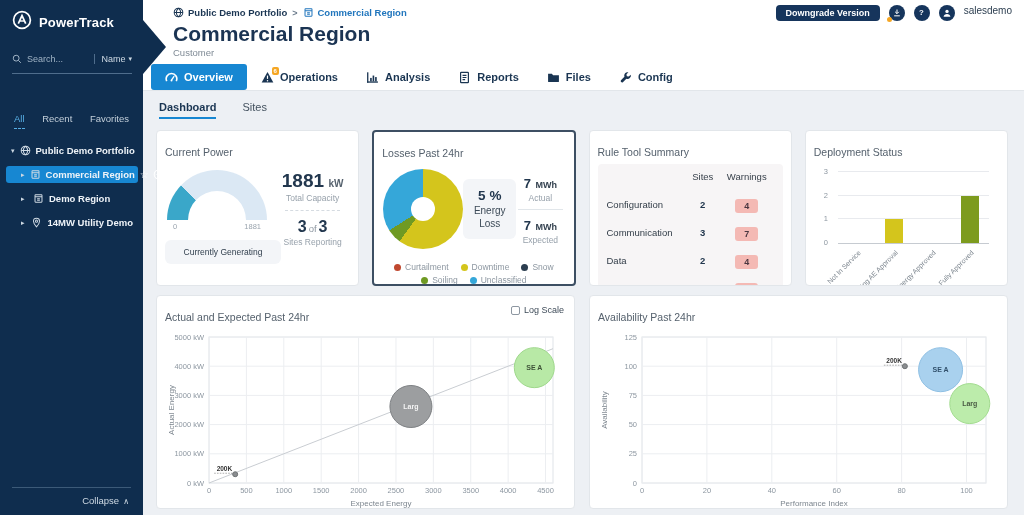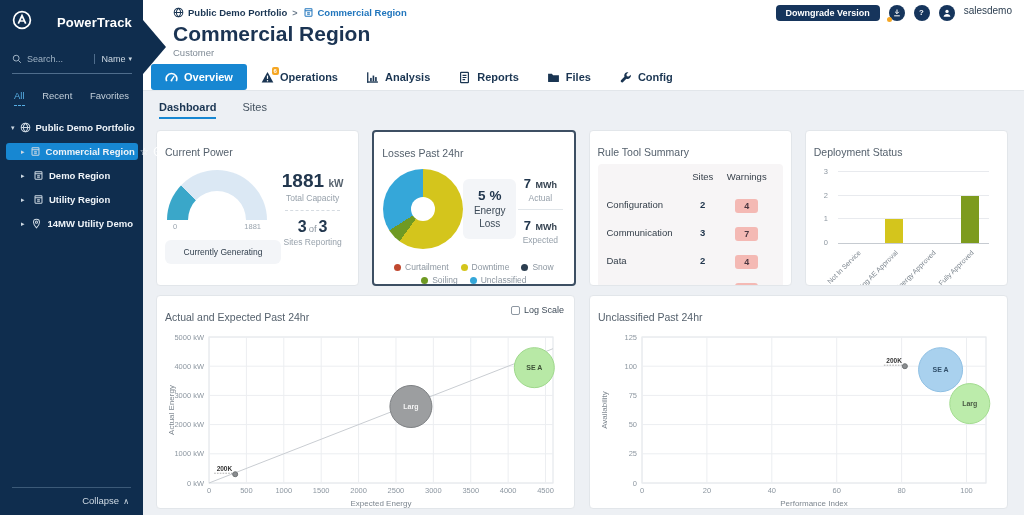--- a/index.html
+++ b/index.html
@@ -2,28 +2,28 @@
 <html><head>
 <meta charset="utf-8">
 <style>
   * { box-sizing: border-box; margin: 0; padding: 0; }
   html,body { width:1024px; height:515px; overflow:hidden; }
   body { font-family:"Liberation Sans","DejaVu Sans",sans-serif; background:#edf0f4; color:#1a3552; }
   .app { position:relative; display:flex; width:1024px; height:515px; }
 
   
   .sidebar { position:relative; width:143px; height:515px; background:#0f2d4e; flex:0 0 143px; z-index:2; }
-  .logo-row { display:flex; align-items:center; gap:25px; padding:10px 10px 0 12px; }
+  .logo-row { display:flex; align-items:center; gap:7px; padding:10px 10px 0 12px; }
   .logo-text { color:#fff; font-size:13px; font-weight:bold; letter-spacing:.2px; }
   .search-row { display:flex; align-items:center; gap:5px; margin:16px 11px 0 12px; border-bottom:1px solid #4f6d8c; padding-bottom:5px; }
   .search-row input { flex:1; width:0; background:transparent; border:none; outline:none; color:#dbe5ee; font-size:9px; font-family:inherit; }
   .search-row input::placeholder { color:#9fb2c4; }
   .name-filter { display:flex; align-items:center; gap:3px; border-left:1px solid #4f6d8c; padding-left:6px; color:#cfdae4; font-size:9px; cursor:pointer; }
   .caret { font-size:7px; color:#cfdae4; }
-  .side-tabs { display:flex; justify-content:space-between; padding:0 14px; margin-top:16px; }
+  .side-tabs { display:flex; justify-content:space-between; padding:0 14px; margin-top:39px; }
   .side-tab { font-size:9.5px; color:#c3cfda; padding-bottom:4px; cursor:pointer; }
   .side-tab.active { color:#57aee4; border-bottom:1px dashed #57aee4; }
   .tree { margin-top:13px; }
   .tree-item { display:flex; align-items:center; gap:5px; margin:0 5px 7px 6px; padding:3px 5px; font-size:9.5px; font-weight:bold; color:#eef3f8; border-radius:3px; cursor:pointer; }
   .tree-item.lvl1 { padding-left:15px; }
   .tree-item.selected { background:#1787d2; }
   .chev { font-size:7px; color:#cdd8e2; width:7px; }
   .ticon { display:flex; align-items:center; }
   .tlabel { white-space:nowrap; }
   .tactions { margin-left:auto; display:flex; align-items:center; gap:4px; }
@@ -183,30 +183,20 @@
         </div>
         <div class="tree-item lvl1">
           <span class="chev">▸</span>
           <span class="ticon">
             <svg width="11" height="11" viewBox="0 0 12 12" fill="none" stroke="#cfdae4" stroke-width="1.1">
               <rect x="2.2" y="2" width="7.6" height="8" rx="0.6"></rect>
               <path d="M2.2 4.2h7.6M4.5 6.2h3M4.5 8h3"></path>
             </svg>
           </span>
           <span class="tlabel">Demo Region</span>
-        </div>
-        <div class="tree-item lvl1">
-          <span class="chev">▸</span>
-          <span class="ticon">
-            <svg width="11" height="11" viewBox="0 0 12 12" fill="none" stroke="#cfdae4" stroke-width="1.1">
-              <rect x="2.2" y="2" width="7.6" height="8" rx="0.6"></rect>
-              <path d="M2.2 4.2h7.6M4.5 6.2h3M4.5 8h3"></path>
-            </svg>
-          </span>
-          <span class="tlabel">Utility Region</span>
         </div>
         <div class="tree-item lvl1">
           <span class="chev">▸</span>
           <span class="ticon">
             <svg width="11" height="11" viewBox="0 0 12 12" fill="none" stroke="#cfdae4" stroke-width="1.1">
               <path d="M6 1.3c-1.9 0-3.3 1.4-3.3 3.2C2.7 7 6 10.7 6 10.7S9.3 7 9.3 4.5C9.3 2.7 7.9 1.3 6 1.3z"></path>
               <circle cx="6" cy="4.5" r="1.1"></circle>
             </svg>
           </span>
           <span class="tlabel">14MW Utility Demo</span>
@@ -501,21 +491,21 @@
                 <text x="245.91304347826087" y="79.996" font-size="7" font-weight="bold" fill="#f4f4f4" text-anchor="middle">Larg</text>
                 <circle cx="369.30434782608694" cy="38.66" r="20" fill="#b8e9a6" stroke="#9fd88c" stroke-width="1"></circle>
                 <text x="369.30434782608694" y="41.16" font-size="7" font-weight="bold" fill="#3d5237" text-anchor="middle">SE A</text>
                 <text x="216" y="177" font-size="8" fill="#7d868f" text-anchor="middle">Expected Energy</text>
                 <text x="9" y="81" font-size="8" fill="#7d868f" text-anchor="middle" transform="rotate(-90 9 81)">Actual Energy</text>
               </svg>
             </div>
         </section>
 
         <section class="card chart-card">
-          <div class="card-title">Unclassified Past 24hr</div>
+          <div class="card-title">Availability Past 24hr</div>
           <div id="scatter2">
               <svg width="398" height="180">
                 <rect x="44" y="8" width="344" height="146" fill="#fff" stroke="#dfe3e8" stroke-width="1"></rect>
                 <line x1="44" y1="8" x2="44" y2="154" stroke="#eceef1"></line>
                 <text x="44" y="164" font-size="7.5" fill="#8d97a1" text-anchor="middle">0</text>
                 <line x1="108.9056603773585" y1="8" x2="108.9056603773585" y2="154" stroke="#eceef1"></line>
                 <text x="108.9056603773585" y="164" font-size="7.5" fill="#8d97a1" text-anchor="middle">20</text>
                 <line x1="173.811320754717" y1="8" x2="173.811320754717" y2="154" stroke="#eceef1"></line>
                 <text x="173.811320754717" y="164" font-size="7.5" fill="#8d97a1" text-anchor="middle">40</text>
                 <line x1="238.71698113207546" y1="8" x2="238.71698113207546" y2="154" stroke="#eceef1"></line>

